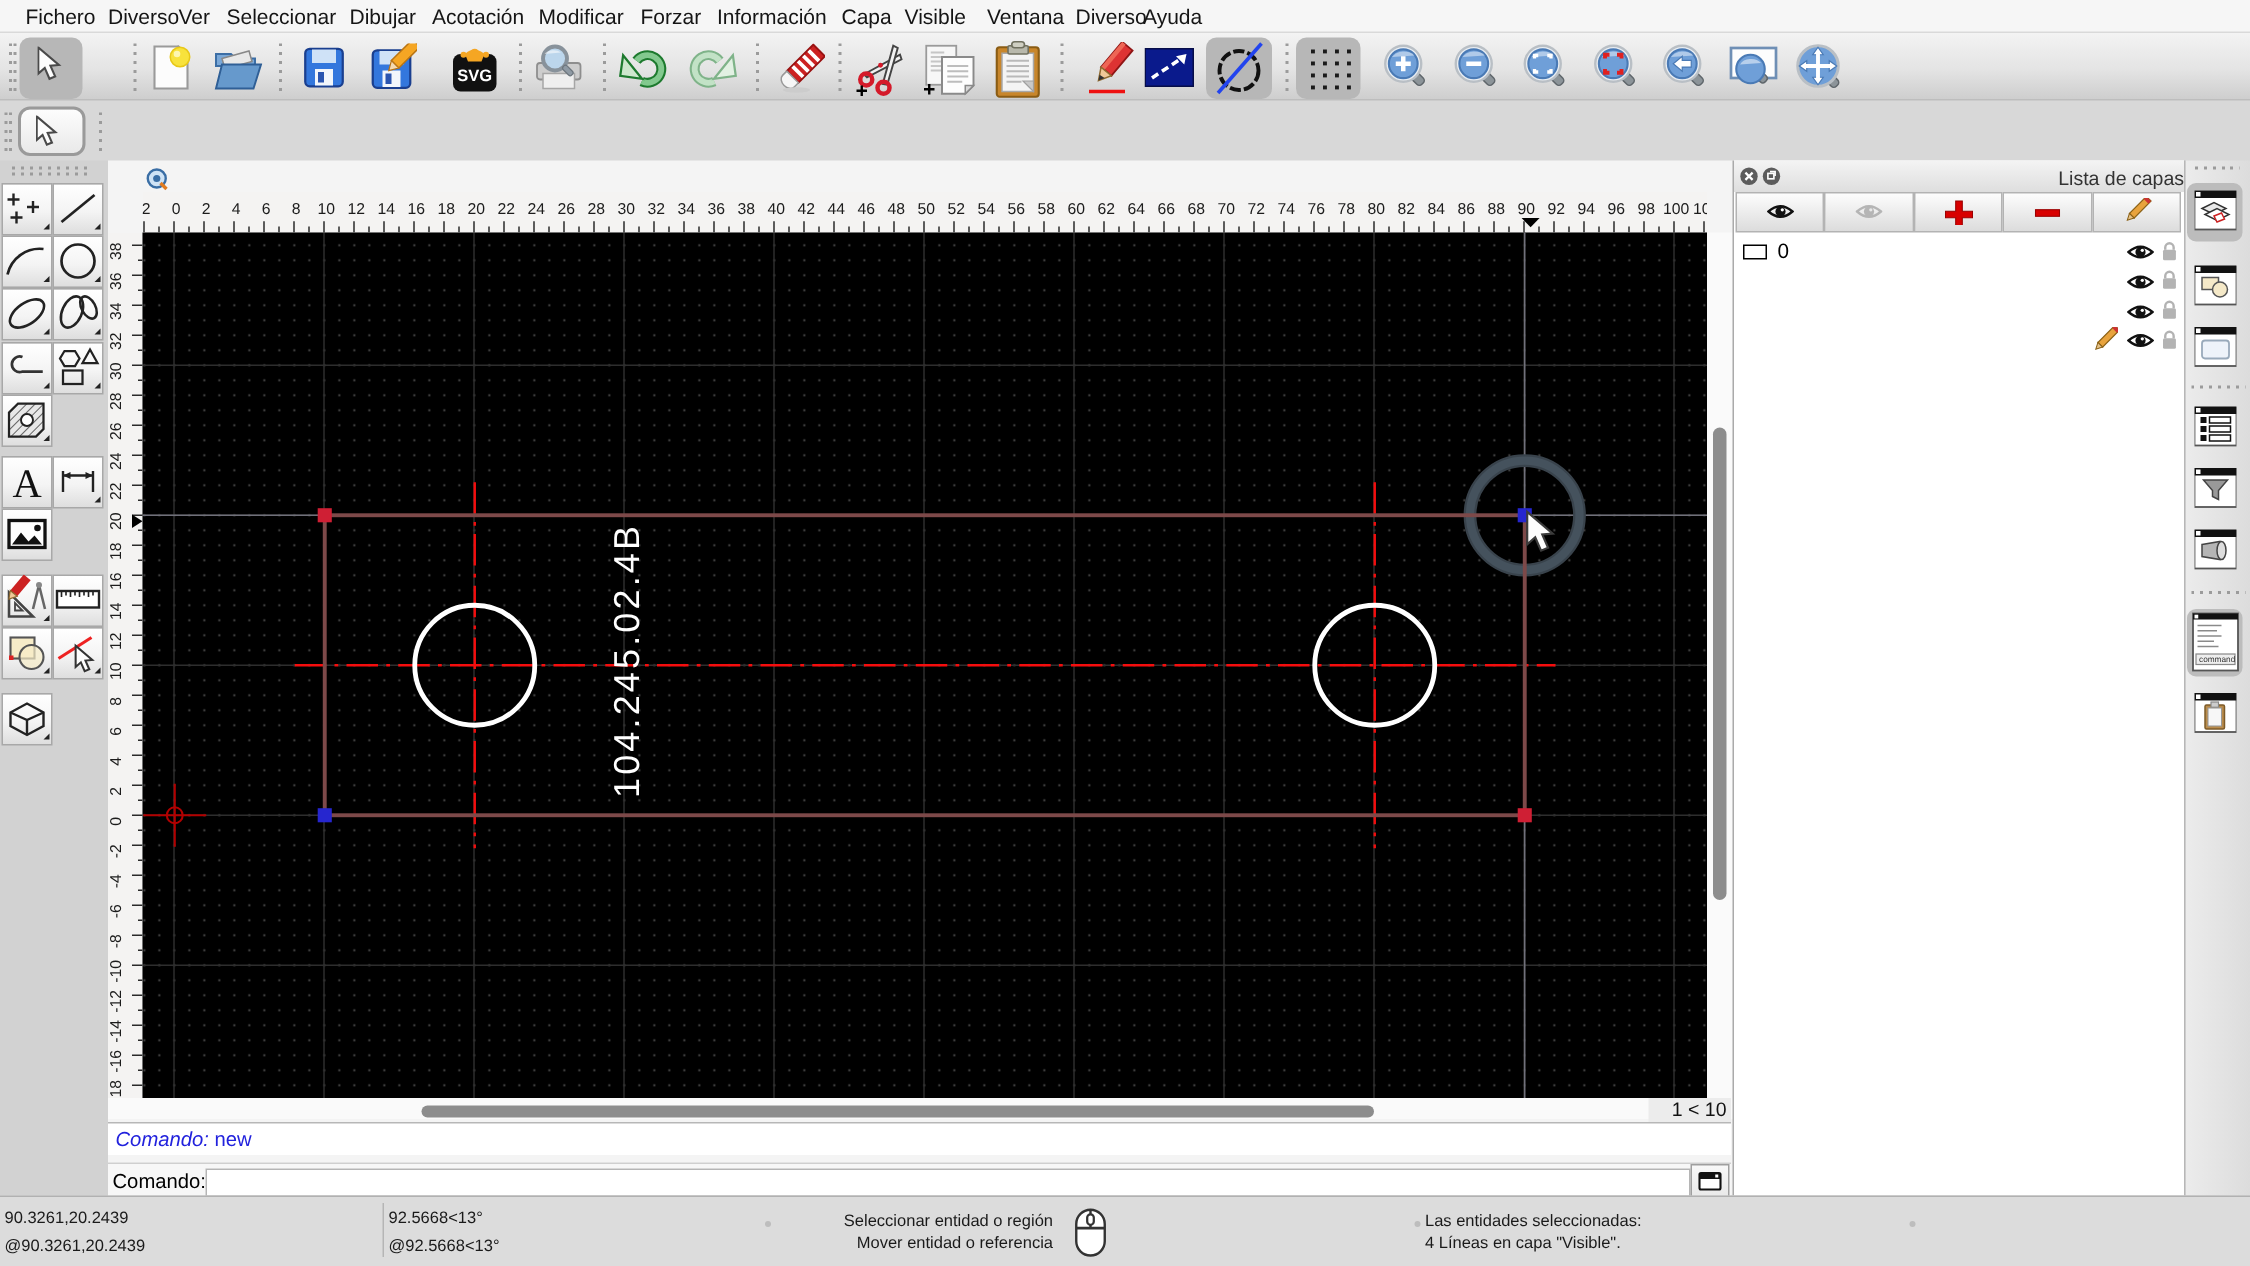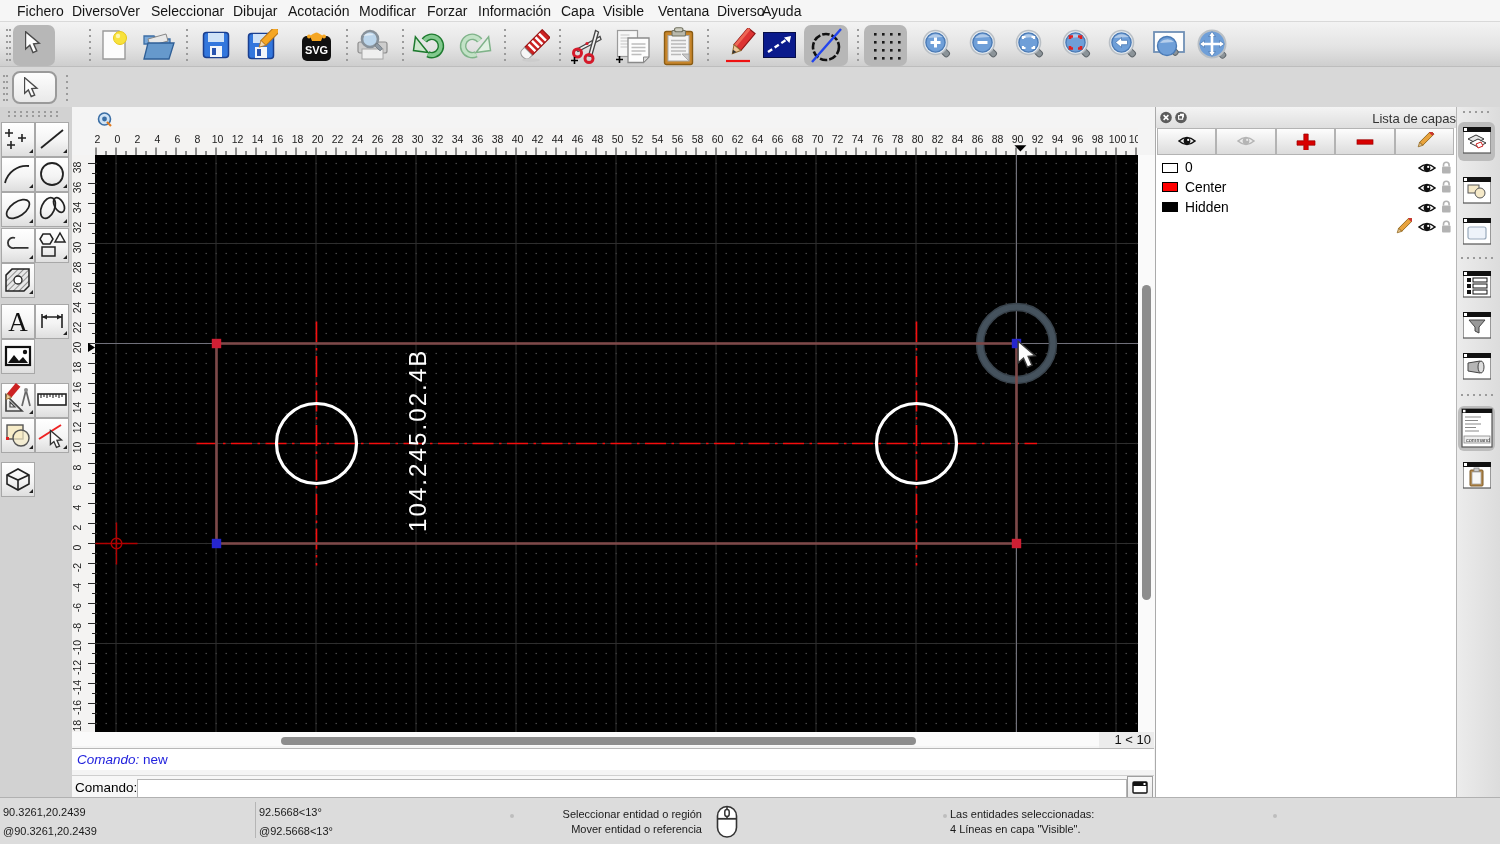--- a/index.html
+++ b/index.html
@@ -593,39 +593,31 @@
         <g>
           <path d="M1,6 Q9,-1 17,6 Q9,13 1,6 Z" fill="none" stroke="#111" stroke-width="1.6"></path>
           <circle cx="9" cy="6" r="3.4" fill="#111"></circle>
           <circle cx="10.2" cy="4.9" r="1.1" fill="#fff"></circle>
         </g>
       </svg>
       <svg class="abs" style="left:285px;top:53.5px" width="11" height="14" viewBox="0 0 11 14">
         <path d="M2.5,5.5 v-1.5 a2.8,2.8 0 0 1 5.6,0 v1.5" fill="none" stroke="#b3b3b3" stroke-width="1.6"></path>
         <rect x="1" y="5.5" width="8.6" height="7" rx="1" fill="#b3b3b3"></rect>
       </svg>
-      <div class="lrow" style="top:70.8px">
-        <div class="sw" style="background:#f00"></div>
-        <span class="nm">Center</span>
-      </div>
       <svg class="abs" style="left:262px;top:74.8px" width="18" height="12" viewBox="0 0 18 12">
         <g>
           <path d="M1,6 Q9,-1 17,6 Q9,13 1,6 Z" fill="none" stroke="#111" stroke-width="1.6"></path>
           <circle cx="9" cy="6" r="3.4" fill="#111"></circle>
           <circle cx="10.2" cy="4.9" r="1.1" fill="#fff"></circle>
         </g>
       </svg>
       <svg class="abs" style="left:285px;top:73.3px" width="11" height="14" viewBox="0 0 11 14">
         <path d="M2.5,5.5 v-1.5 a2.8,2.8 0 0 1 5.6,0 v1.5" fill="none" stroke="#b3b3b3" stroke-width="1.6"></path>
         <rect x="1" y="5.5" width="8.6" height="7" rx="1" fill="#b3b3b3"></rect>
       </svg>
-      <div class="lrow" style="top:90.6px">
-        <div class="sw" style="background:#000"></div>
-        <span class="nm">Hidden</span>
-      </div>
       <svg class="abs" style="left:262px;top:94.6px" width="18" height="12" viewBox="0 0 18 12">
         <g>
           <path d="M1,6 Q9,-1 17,6 Q9,13 1,6 Z" fill="none" stroke="#111" stroke-width="1.6"></path>
           <circle cx="9" cy="6" r="3.4" fill="#111"></circle>
           <circle cx="10.2" cy="4.9" r="1.1" fill="#fff"></circle>
         </g>
       </svg>
       <svg class="abs" style="left:285px;top:93.1px" width="11" height="14" viewBox="0 0 11 14">
         <path d="M2.5,5.5 v-1.5 a2.8,2.8 0 0 1 5.6,0 v1.5" fill="none" stroke="#b3b3b3" stroke-width="1.6"></path>
         <rect x="1" y="5.5" width="8.6" height="7" rx="1" fill="#b3b3b3"></rect>

